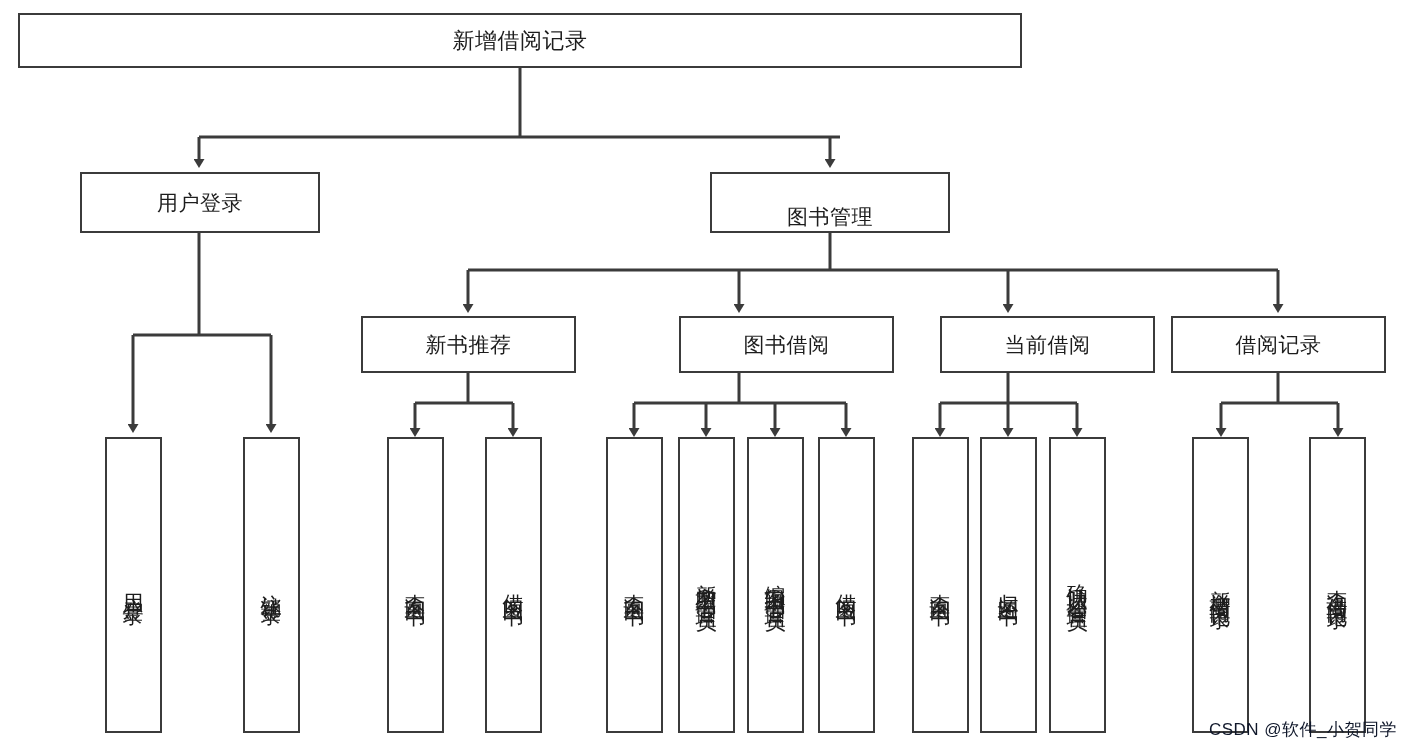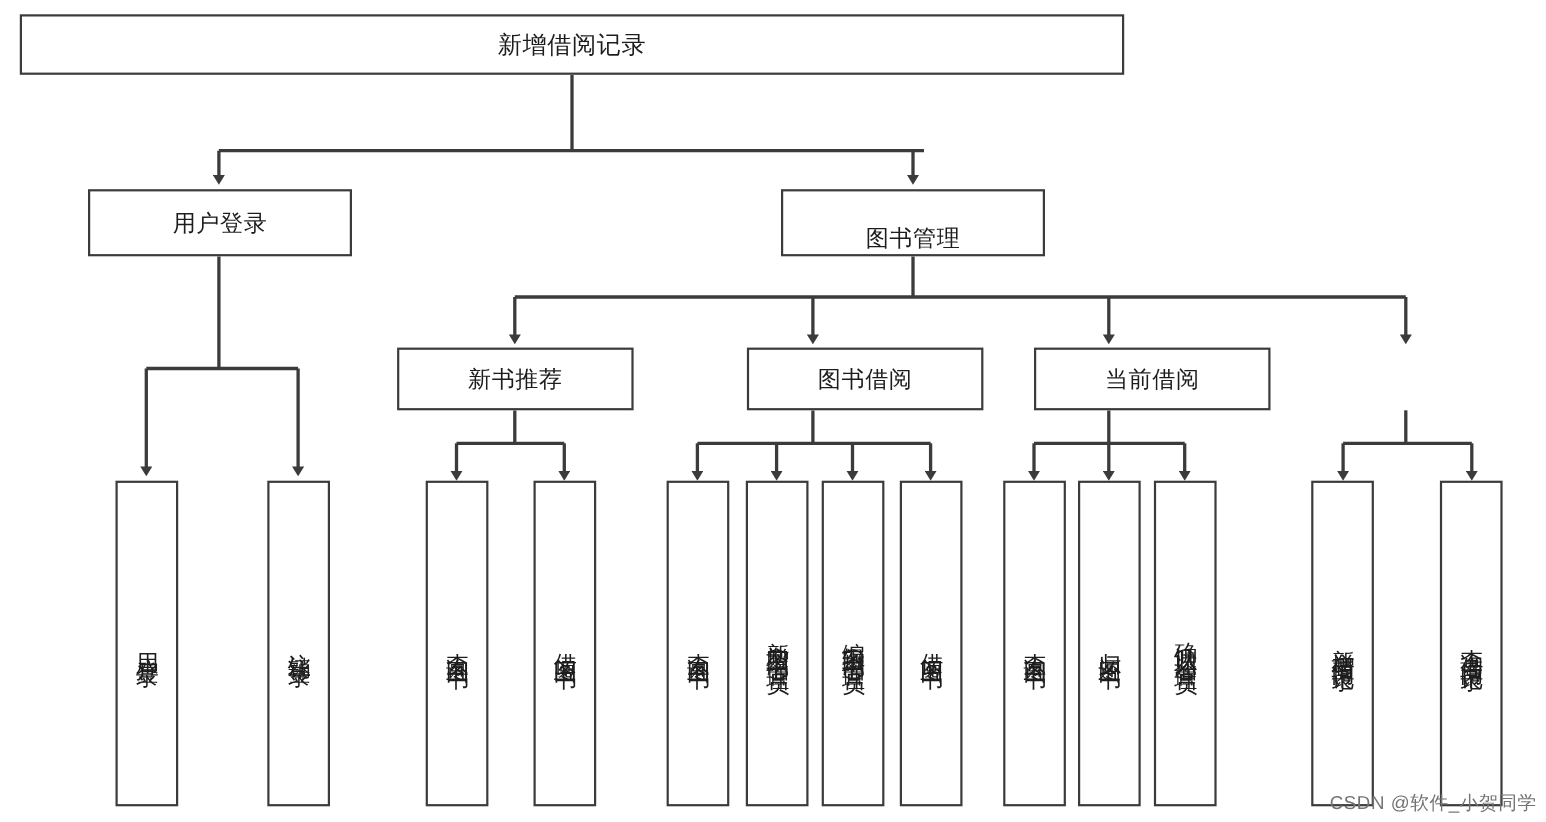--- a/index.html
+++ b/index.html
@@ -55,21 +55,21 @@
     white-space: nowrap;
   }
   .node.root {
     font-size: 22px;
   }
   #watermark {
     position: absolute;
     right: 8px;
     bottom: 6px;
     font-size: 17px;
-    color: #737373;
+    color: #0f172a;
     z-index: 5;
     white-space: nowrap;
     letter-spacing: 0.5px;
     margin-top: 16px;
   }
 </style>
 </head>
 <body>
 
 <div id="canvas">
@@ -141,20 +141,23 @@
   </div>
 
   <div class="node h" style="left:632px; top:316px; width:215px; height:57px;margin-left:47px;">
     <span>图书借阅</span>
   </div>
 
   <div class="node h" style="left:901px; top:316px; width:215px; height:57px;margin-left:39px;">
     <span>当前借阅</span>
   </div>
 
+  <div class="node h" style="left:1171px; top:316px; width:215px; height:57px;">
+    <span>借阅记录</span>
+  </div>
 
   <div class="node v" style="left:105px; top:437px; width:57px; height:296px;">
     <span class="vlabel">用户登录</span>
   </div>
 
   <div class="node v" style="left:243px; top:437px; width:57px; height:296px;">
     <span class="vlabel">注销登录</span>
   </div>
 
   <div class="node v" style="left:387px; top:437px; width:57px; height:296px;">

